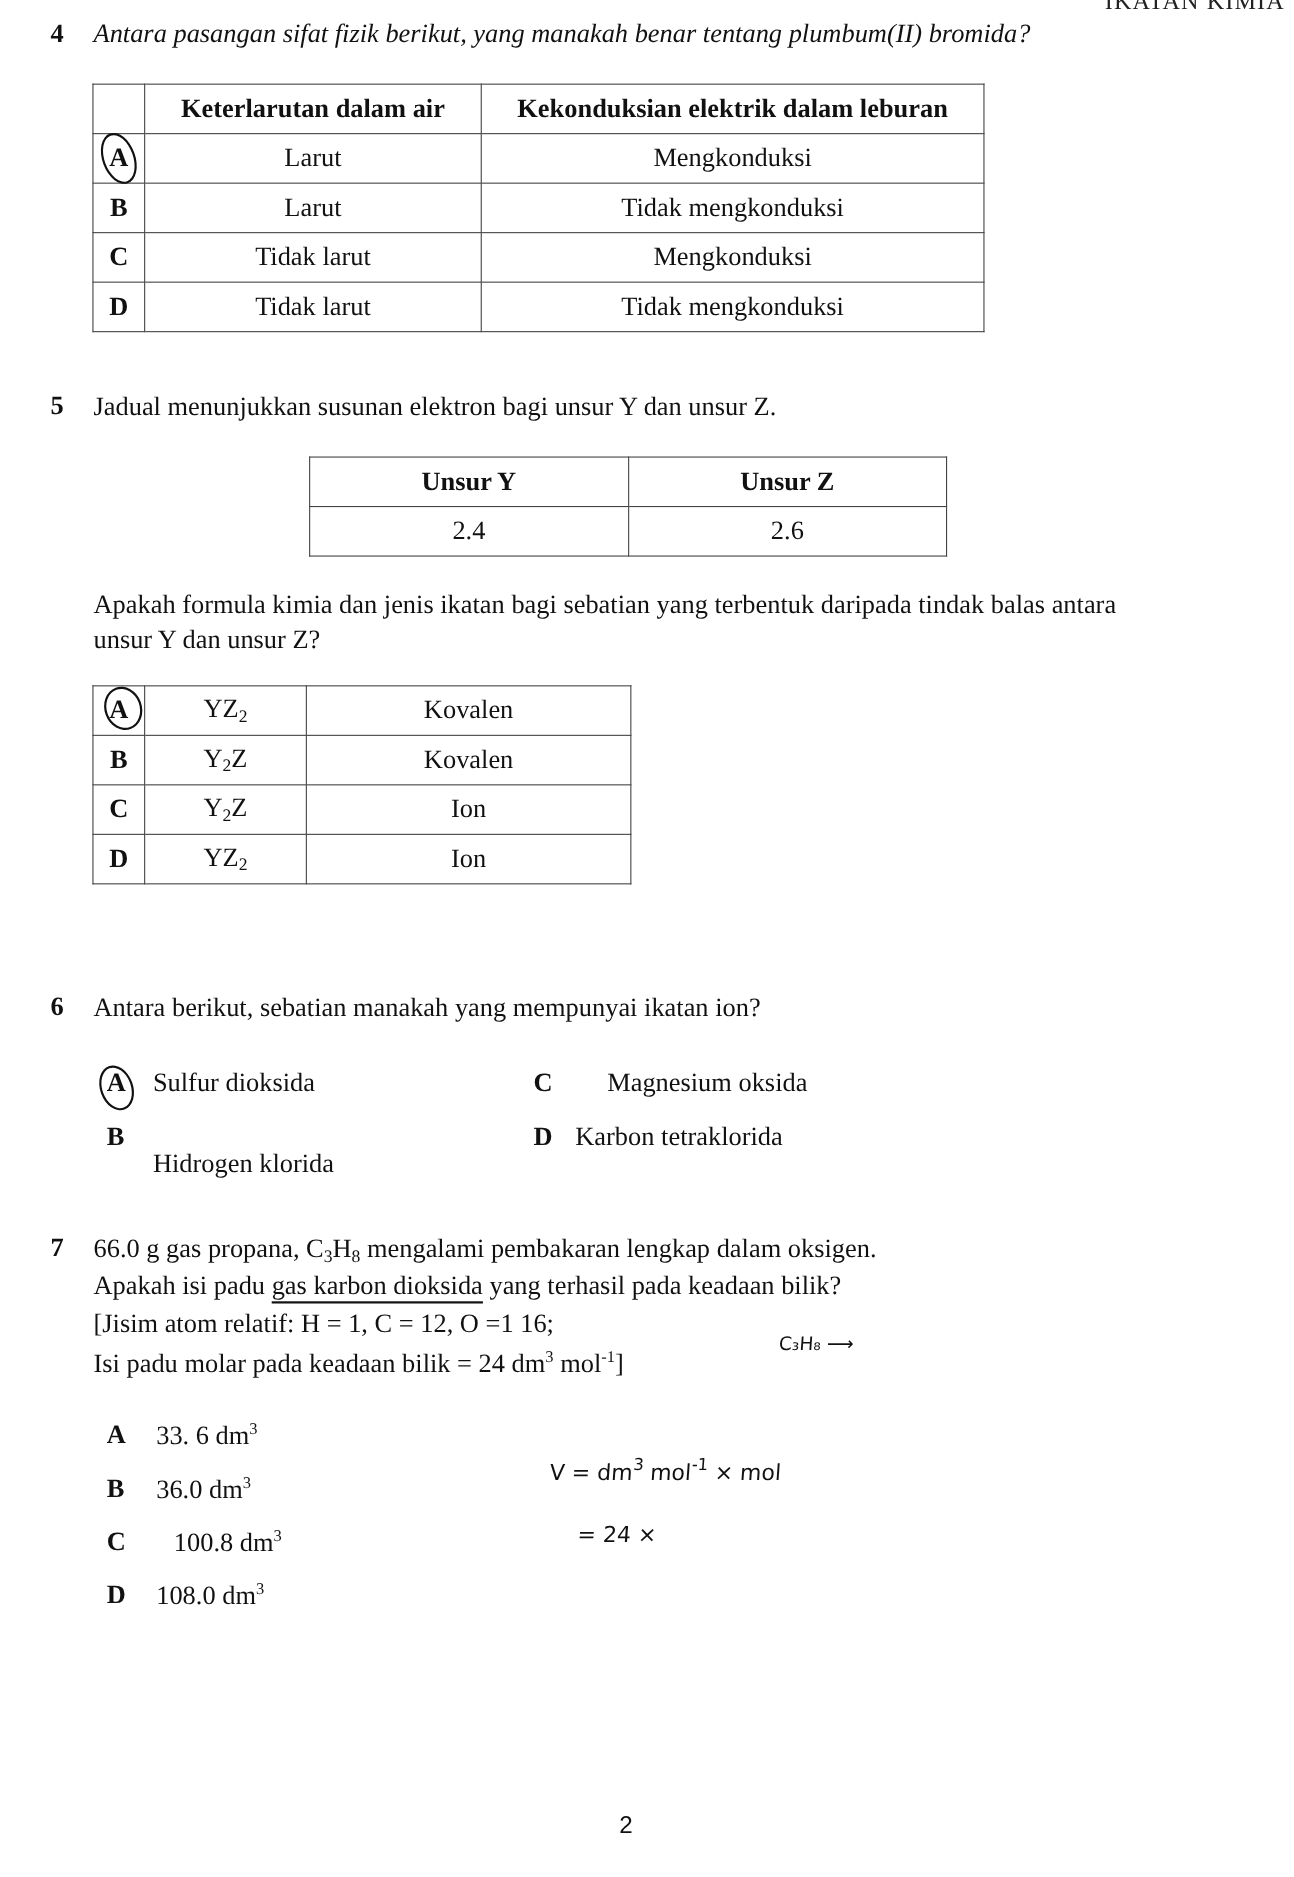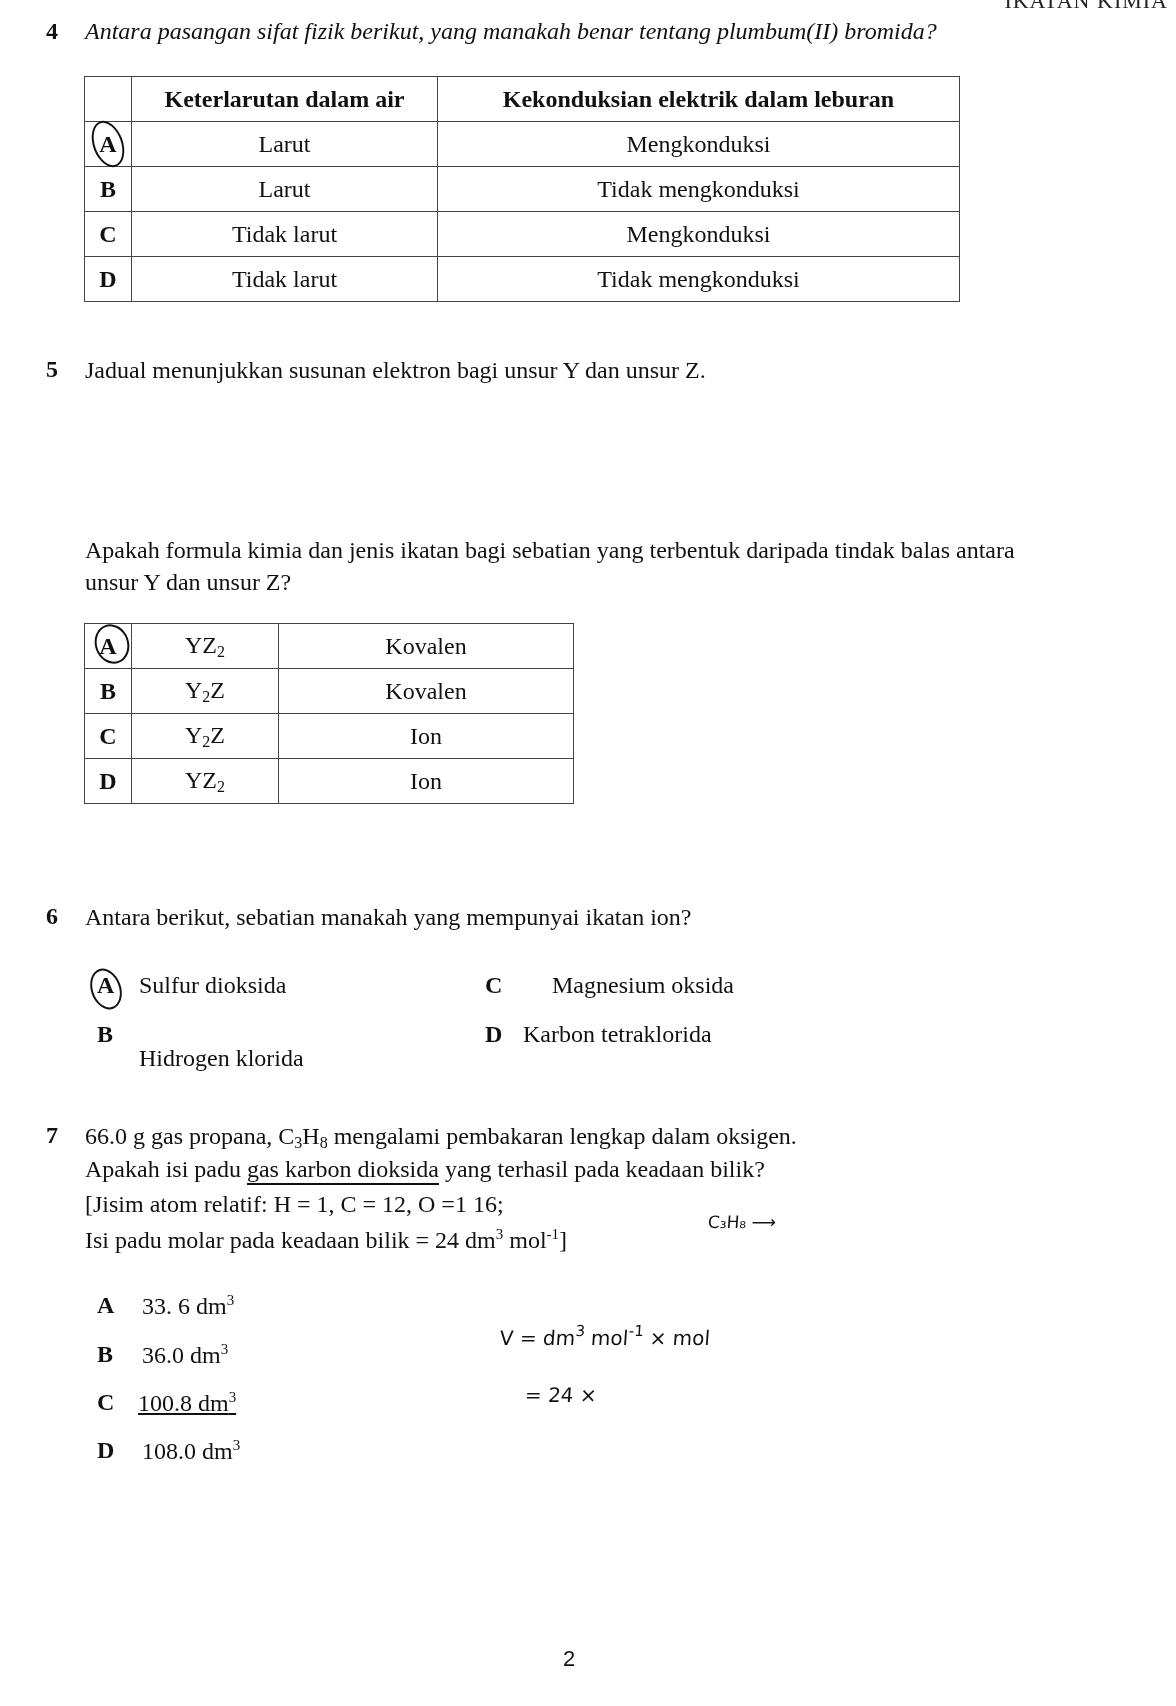--- a/index.html
+++ b/index.html
@@ -30,21 +30,21 @@
   .pageno { font-family: "Liberation Sans", sans-serif; font-size: 22px; }
 </style>
 </head>
 <body>
 
 <div class="abs header-tag">IKATAN KIMIA</div>
 
 <div class="abs qnum" style="left:46px; top:18px;">4</div>
 <div class="abs qtext" style="left:85px; top:15px;font-style:italic;">Antara pasangan sifat fizik berikut, yang manakah benar tentang plumbum(II) bromida?</div>
 
-<table class="grid" style="left:84px; top:76px; width:876px;">
+<table class="grid" style="left:84px; top:76px; width:811px;">
   <tbody>
       <tr>
     <th style="width:46px;"></th>
     <th style="width:305px;">Keterlarutan dalam air</th>
     <th>Kekonduksian elektrik dalam leburan</th>
   </tr>
   <tr>
     <td class="opt">
       <span>A</span>
       <span class="circle" style="left:8px; top:-2px; width:26px; height:44px;"></span>
@@ -68,20 +68,28 @@
     <td>Tidak mengkonduksi</td>
   </tr>
 </tbody>
   </table>
 
 <div class="abs qnum" style="left:46px; top:356px;">5</div>
 <div class="abs qtext" style="left:85px; top:354px;">Jadual menunjukkan susunan elektron bagi unsur Y dan unsur Z.</div>
 
 <table class="grid" style="left:281px; top:415px; width:580px;">
   <tbody>
+      <tr>
+    <th style="width:50%;">Unsur Y</th>
+    <th>Unsur Z</th>
+  </tr>
+  <tr>
+    <td>2.4</td>
+    <td>2.6</td>
+  </tr>
 </tbody>
   </table>
 
 <div class="abs qtext" style="left:85px; top:534px; width:960px;">Apakah formula kimia dan jenis ikatan bagi sebatian yang terbentuk daripada tindak balas antara unsur Y dan unsur Z?</div>
 
 <table class="grid" style="left:84px; top:623px; width:490px;">
   <tbody>
   <tr>
     <td class="opt">
       <span>A</span>
@@ -140,21 +148,21 @@
 
 <div class="abs hand" style="left:708px; top:1212px; font-size:17px;">C₃H₈ ⟶</div>
 
 <div class="abs opt-letter" style="left:97px; top:1292px;">A</div>
 <div class="abs opt-text" style="left:142px; top:1292px;"><span>33. 6 dm</span><span class="sup">3</span></div>
 
 <div class="abs opt-letter" style="left:97px; top:1341px;">B</div>
 <div class="abs opt-text" style="left:142px; top:1341px;"><span>36.0 dm</span><span class="sup">3</span></div>
 
 <div class="abs opt-letter" style="left:97px; top:1389px;">C</div>
-<div class="abs opt-text" style="left:138px; top:1389px;text-decoration:underline;"><span>100.8 dm</span><span class="sup">3</span></div>
+<div class="abs opt-text" style="left:158px; top:1389px;"><span>100.8 dm</span><span class="sup">3</span></div>
 
 <div class="abs opt-letter" style="left:97px; top:1437px;">D</div>
 <div class="abs opt-text" style="left:142px; top:1437px;"><span>108.0 dm</span><span class="sup">3</span></div>
 
 <div class="abs hand" style="left:500px; top:1322px;">
   <span>V = dm</span><span class="sup">3</span><span> mol</span><span class="sup">-1</span><span>  ×  mol</span>
 </div>
 <div class="abs hand" style="left:525px; top:1383px;">= 24 ×</div>
 
 <div class="abs pageno" style="left:563px; top:1646px;">2</div>

